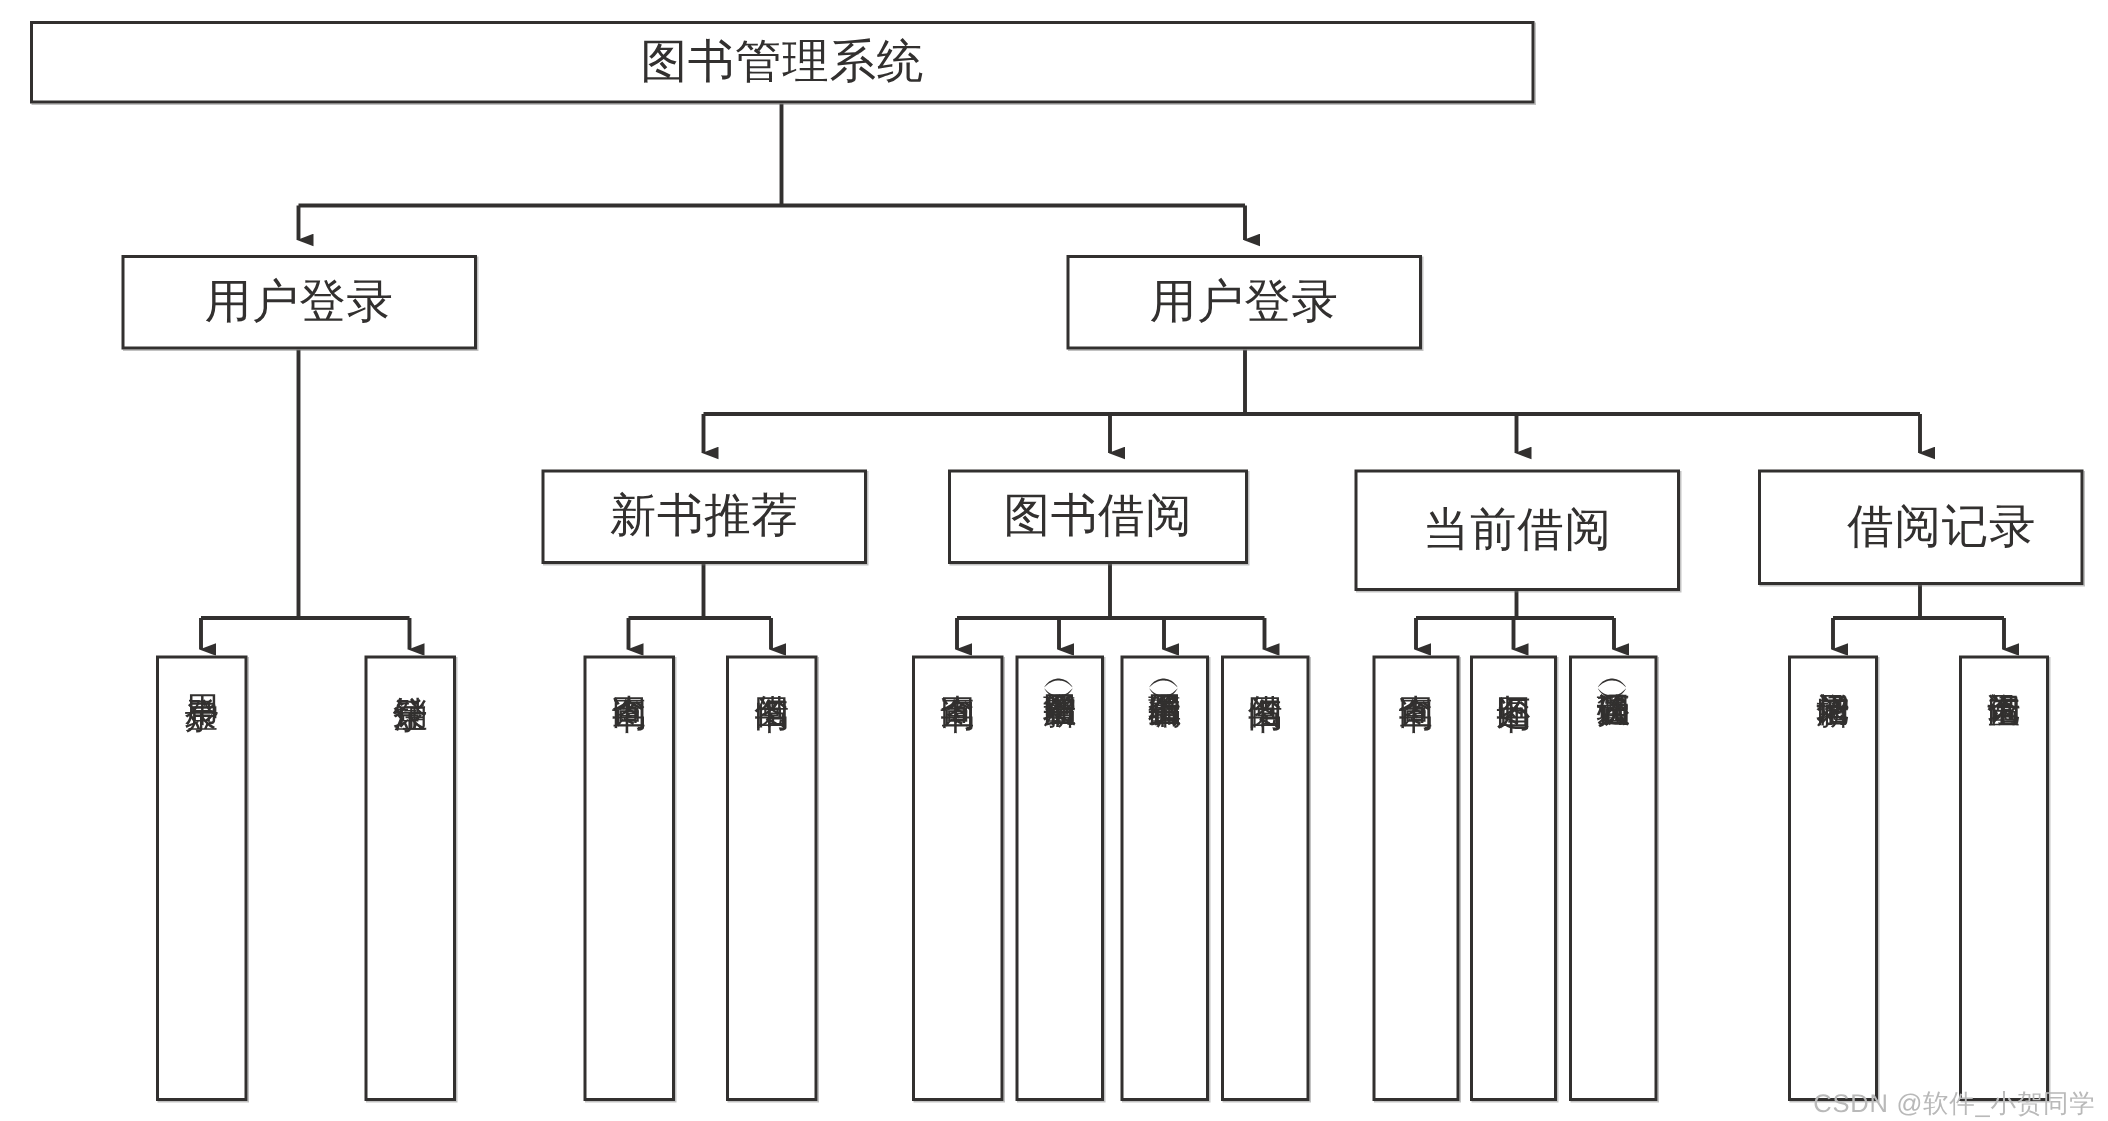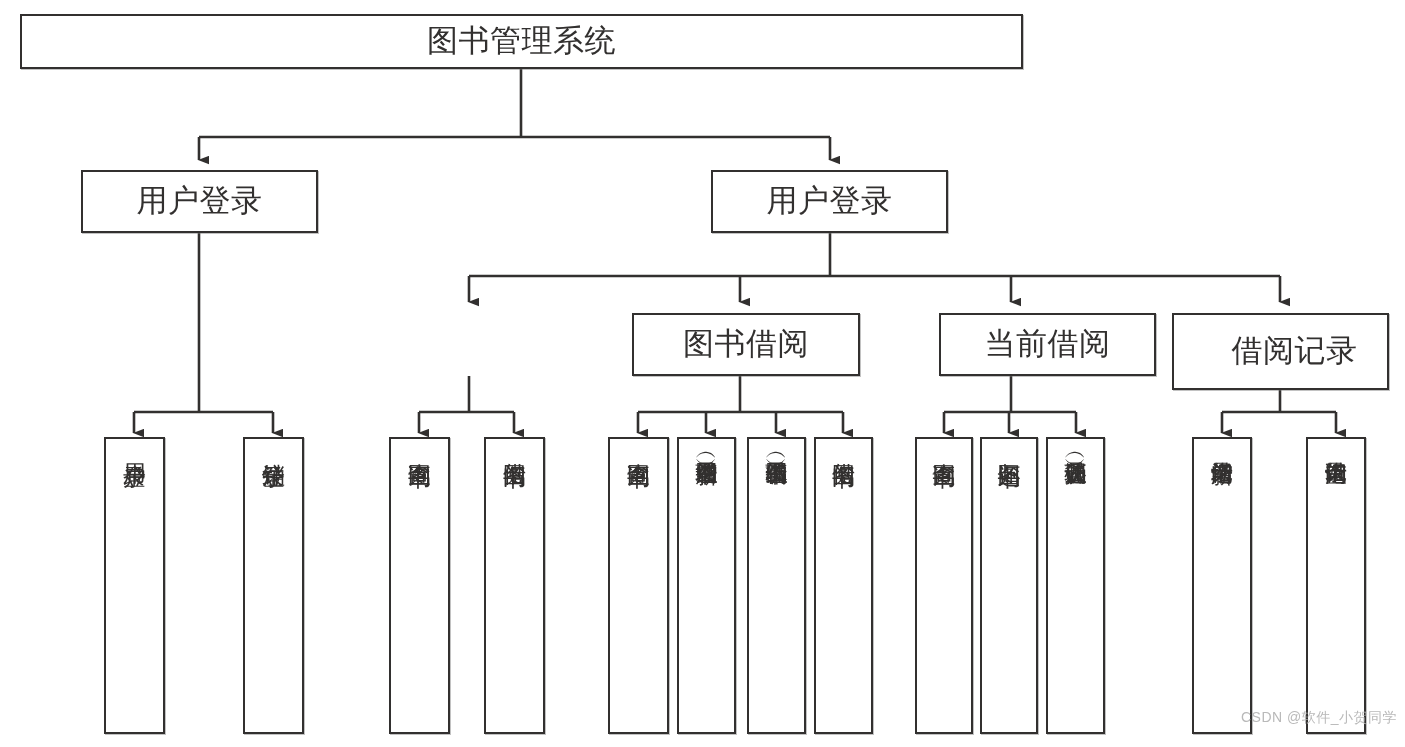--- a/index.html
+++ b/index.html
@@ -63,22 +63,22 @@
     letter-spacing: 1px;
     white-space: nowrap;
   }
   .node.vertical.tight .label {
     font-size: 22px;
     letter-spacing: 0px;
   }
   #watermark {
     position: absolute;
     right: 8px;
-    bottom: 20px;
-    font-size: 14px;
+    bottom: 0;
+    font-size: 17px;
     color: #b9b9b9;
     letter-spacing: 0.5px;
     z-index: 5;
     font-family: "Liberation Sans", "DejaVu Sans", sans-serif;
   }
 </style>
 </head>
 <body>
 
 <div id="diagram">
@@ -138,26 +138,29 @@
   </div>
 
   <div class="node horizontal" style="left:81px; top:170px; width:237px; height:63px;">
     <span class="label">用户登录</span>
   </div>
 
   <div class="node horizontal" style="left:711px; top:170px; width:237px; height:63px;">
     <span class="label">用户登录</span>
   </div>
 
-
-  <div class="node horizontal" style="left:632px; top:313px; width:228px; height:63px;">
+  <div class="node horizontal" style="left:361px; top:313px; width:217px; height:63px;">
+    <span class="label">新书推荐</span>
+  </div>
+
+  <div class="node horizontal" style="left:632px; top:313px; width:200px; height:63px;">
     <span class="label">图书借阅</span>
   </div>
 
-  <div class="node horizontal" style="left:903px; top:313px; width:217px; height:63px;margin-left:36px;">
+  <div class="node horizontal" style="left:903px; top:313px; width:217px; height:81px;">
     <span class="label">当前借阅</span>
   </div>
 
   <div class="node horizontal" style="left:1172px; top:313px; width:217px; height:77px;padding-left:28px;">
     <span class="label">借阅记录</span>
   </div>
 
   <div class="node vertical" style="left:104px; top:437px; width:61px; height:297px;">
     <span class="label">用户登录</span>
   </div>

